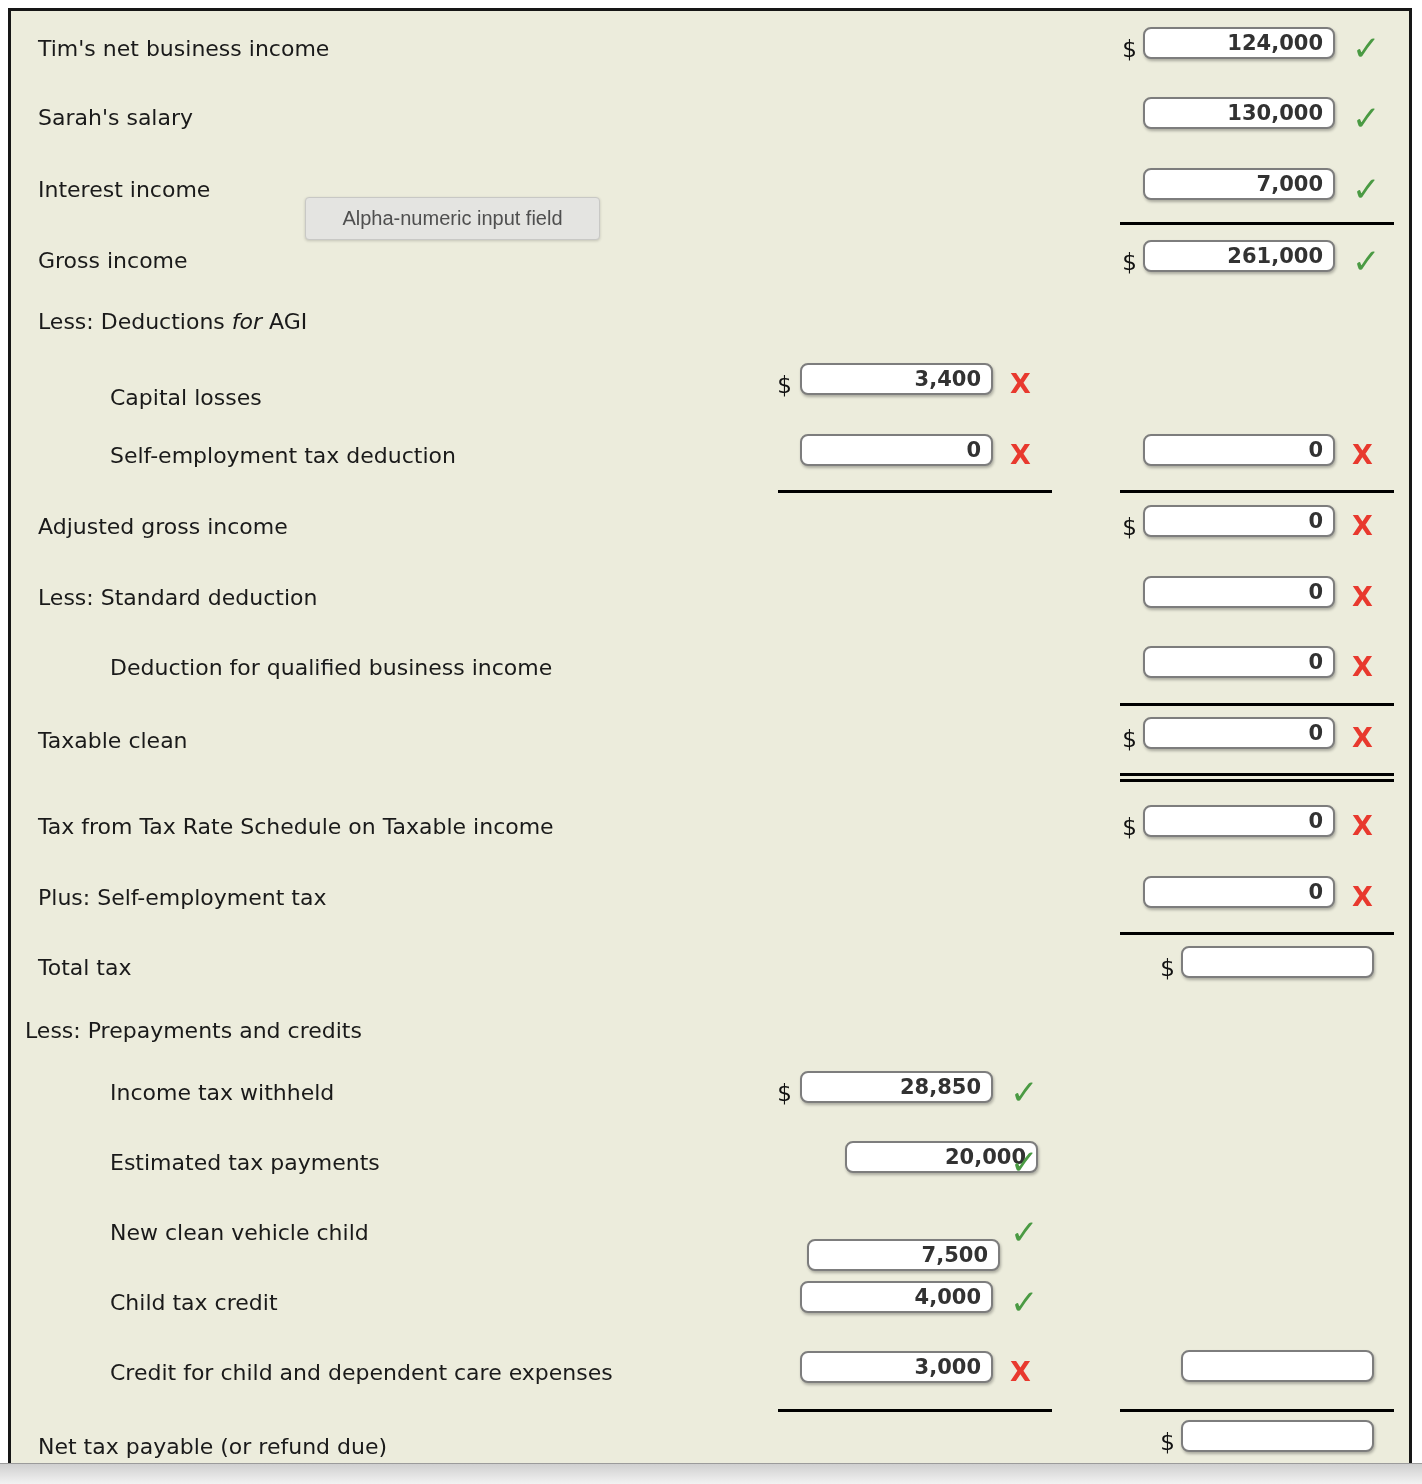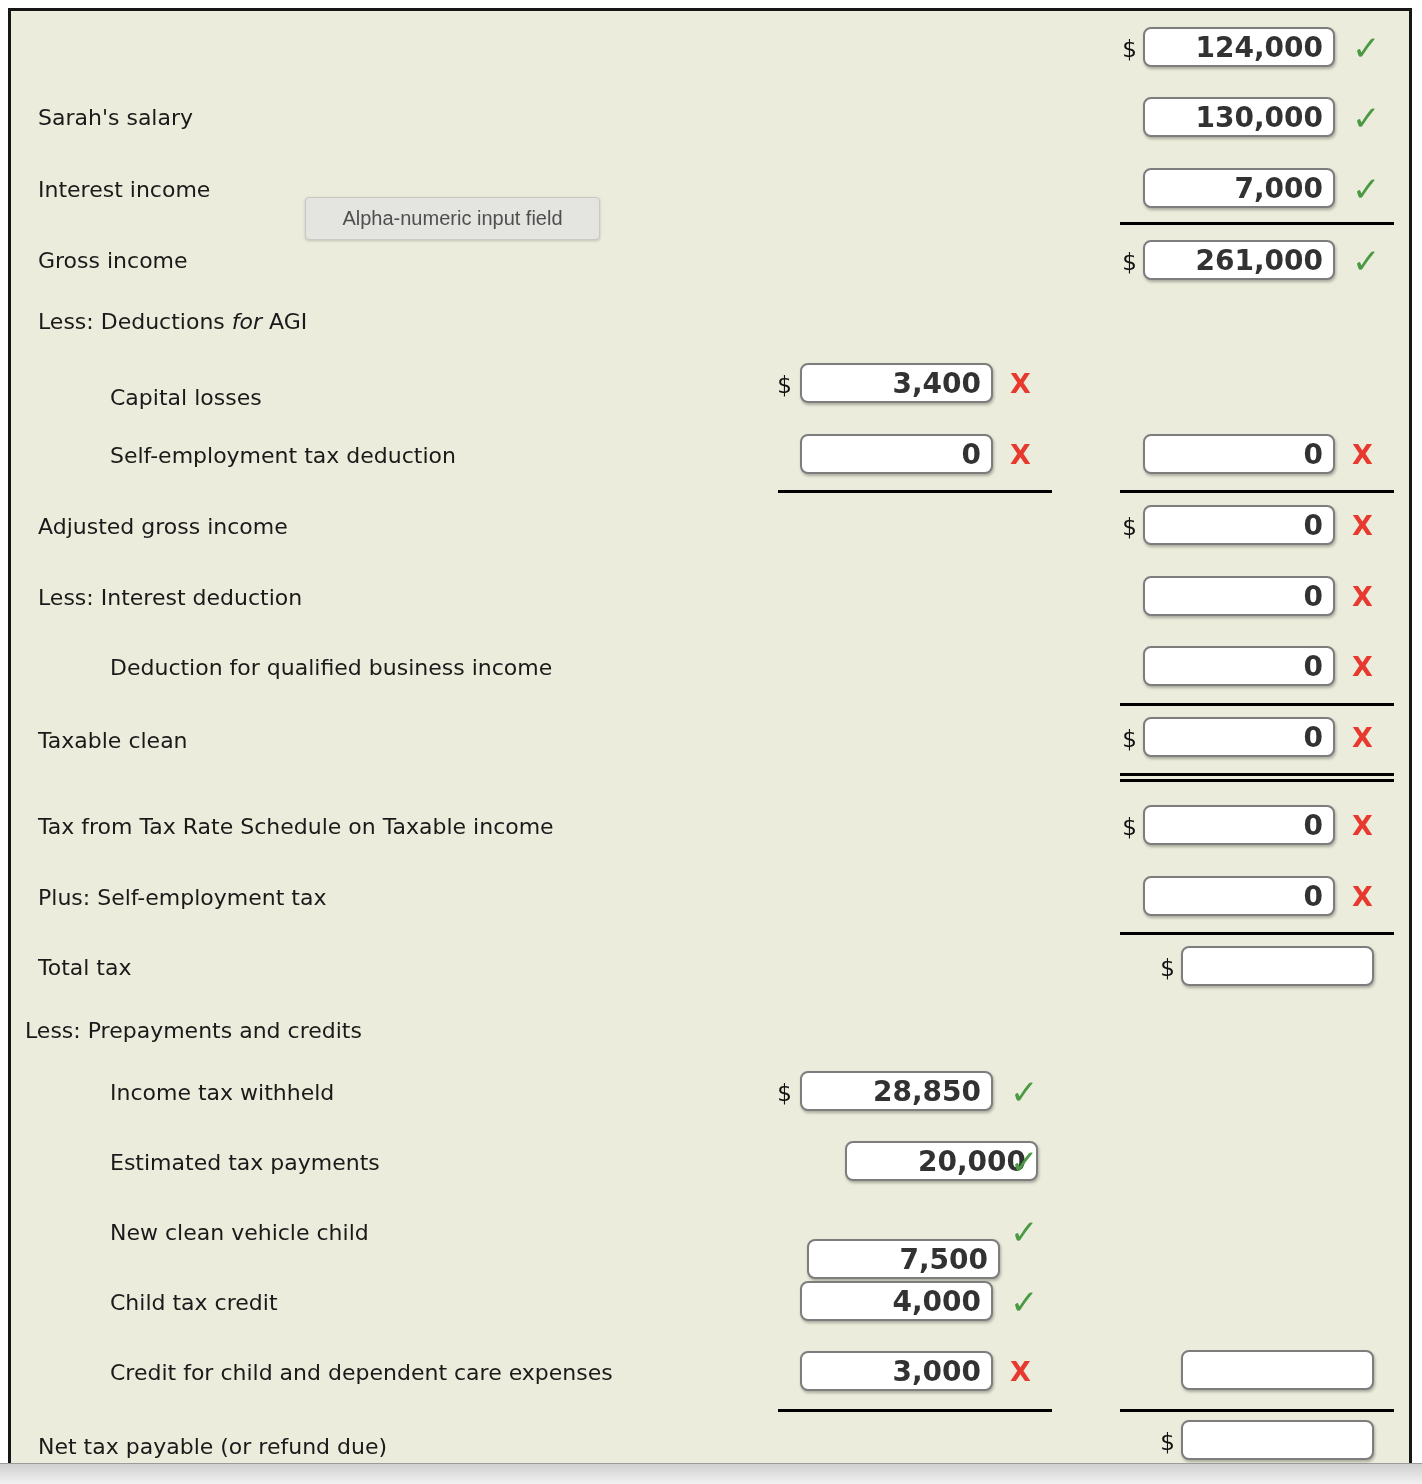--- a/index.html
+++ b/index.html
@@ -4,24 +4,24 @@
 <style>
   html,body{margin:0;padding:0;background:#ffffff;}
   body{width:1422px;height:1484px;position:relative;overflow:hidden;
        font-family:"DejaVu Sans",sans-serif;}
   .frame{position:absolute;left:8px;top:8px;width:1398px;height:1455px;
          background:#ececdc;border:3px solid #161616;border-bottom:none;
          overflow:hidden;}
   .label{position:absolute;height:30px;line-height:30px;font-size:22px;
          color:#1a1a1a;white-space:nowrap;}
   .label .it{font-style:italic;}
-  .field{position:absolute;width:192px;height:40px;box-sizing:border-box;
+  .field{position:absolute;width:192px;height:32px;box-sizing:border-box;
          background:#ffffff;border:2px solid #7d7d7d;border-radius:8px;
          box-shadow:1px 2px 3px rgba(0,0,0,0.28);
-         font-family:"DejaVu Sans",sans-serif;font-weight:bold;font-size:28px;
+         font-family:"DejaVu Sans",sans-serif;font-weight:bold;font-size:21px;
          color:#323232;text-align:right;padding:0 10px;outline:none;}
   .cur{position:absolute;width:22px;height:44px;line-height:44px;
        font-size:23px;color:#111;text-align:right;}
   .icon{position:absolute;height:44px;line-height:42px;font-weight:bold;
         font-family:"DejaVu Sans",sans-serif;}
   .check{color:#4a9a43;font-size:34px;}
   .cross{color:#e8392e;font-size:27px;}
   .sline{position:absolute;width:274px;height:3px;background:#000;}
   .dline{position:absolute;width:274px;height:9px;
          border-top:3px solid #000;border-bottom:3px solid #000;box-sizing:border-box;}
@@ -32,28 +32,29 @@
            font-family:"Liberation Sans",sans-serif;font-size:20px;color:#4f4f4f;}
   .scrollbar{position:absolute;left:0;top:1463px;width:1422px;height:21px;
              background:linear-gradient(180deg,#cfcfcf,#f4f4f4);
              border-top:1px solid #9b9b9b;}
 </style>
 </head>
 <body>
 
 <div class="frame">
 
+  <div class="label" style="left:27px;top:23px">Tim's net business income</div>
   <div class="label" style="left:27px;top:92px">Sarah's salary</div>
   <div class="label" style="left:27px;top:164px">Interest income</div>
   <div class="label" style="left:27px;top:235px">Gross income</div>
   <div class="label" style="left:27px;top:296px"><span>Less: Deductions </span><span class="it">for</span><span> AGI</span></div>
   <div class="label" style="left:99px;top:372px">Capital losses</div>
   <div class="label" style="left:99px;top:430px">Self-employment tax deduction</div>
   <div class="label" style="left:27px;top:501px">Adjusted gross income</div>
-  <div class="label" style="left:27px;top:572px">Less: Interest deduction</div>
+  <div class="label" style="left:27px;top:572px">Less: Standard deduction</div>
   <div class="label" style="left:99px;top:642px">Deduction for qualified business income</div>
   <div class="label" style="left:27px;top:715px">Taxable clean</div>
   <div class="label" style="left:27px;top:801px">Tax from Tax Rate Schedule on Taxable income</div>
   <div class="label" style="left:27px;top:872px">Plus: Self-employment tax</div>
   <div class="label" style="left:27px;top:942px">Total tax</div>
   <div class="label" style="left:14px;top:1005px">Less: Prepayments and credits</div>
   <div class="label" style="left:99px;top:1067px">Income tax withheld</div>
   <div class="label" style="left:99px;top:1137px">Estimated tax payments</div>
   <div class="label" style="left:99px;top:1207px">New clean vehicle child</div>
   <div class="label" style="left:99px;top:1277px">Child tax credit</div>

